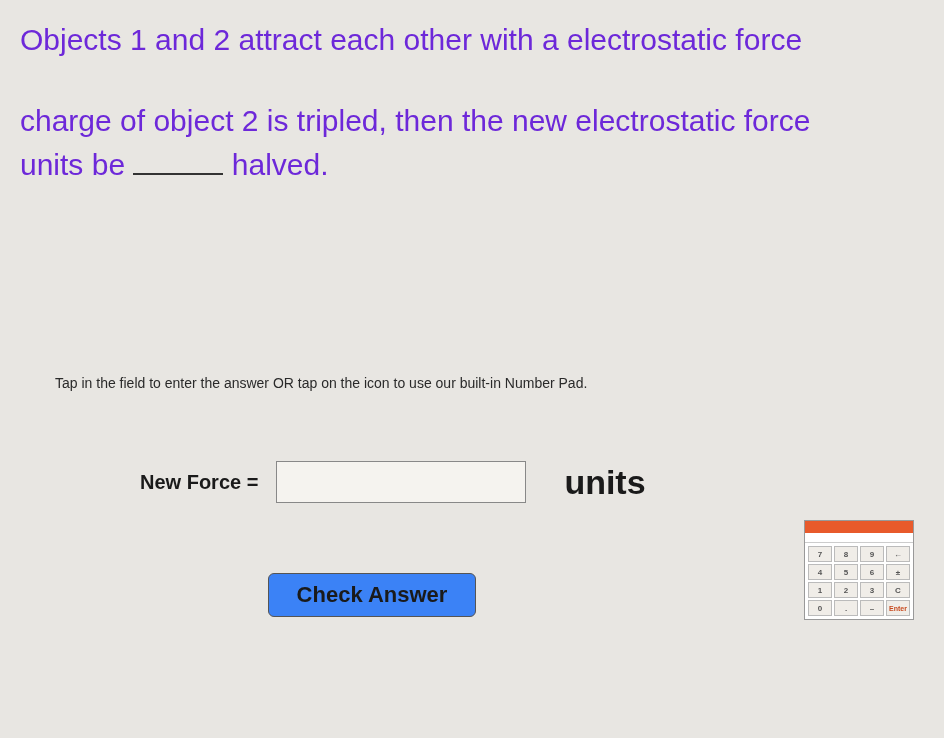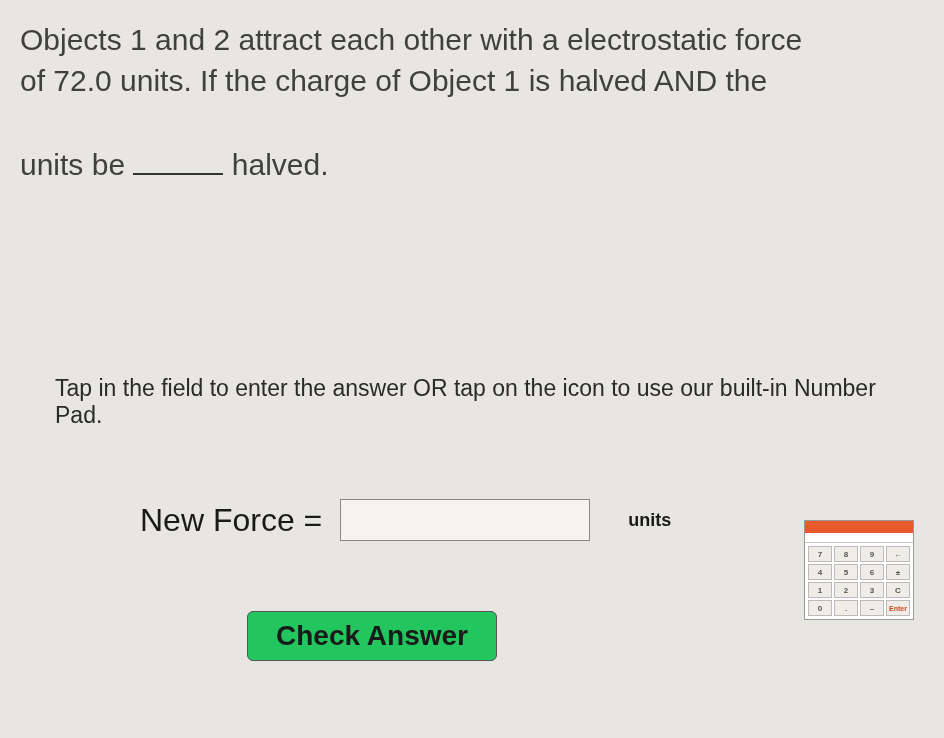--- a/index.html
+++ b/index.html
@@ -7,62 +7,62 @@
     width: 944px;
     height: 738px;
     background: #e8e6e2;
     font-family: Arial, Helvetica, sans-serif;
     padding: 20px 20px 20px 20px;
     position: relative;
     overflow: hidden;
   }
   .question {
     font-size: 30px;
-    color: #404040;
+    color: #6d28d9;
     line-height: 1.35;
     margin-bottom: 10px;
   }
   .blank {
     display: inline-block;
     border-bottom: 2px solid #333;
     width: 90px;
     vertical-align: baseline;
     height: 1.1em;
   }
   .instruction {
-    font-size: 23px;
+    font-size: 14px;
     color: #2a2a2a;
     margin-top: 190px;
     text-align: left;
     padding-left: 35px;
   }
   .answer-row {
     margin-top: 70px;
     display: flex;
     align-items: center;
     justify-content: flex-start;
     padding-left: 120px;
     gap: 18px;
     position: relative;
   }
   .answer-label {
-    font-size: 32px;
-    font-weight: normal;
+    font-size: 20px;
+    font-weight: bold;
     color: #1a1a1a;
   }
   .answer-input {
     width: 250px;
     height: 42px;
     border: 1px solid #888;
     background: #f5f3ef;
     font-size: 22px;
     padding: 4px 8px;
   }
   .units-label {
-    font-size: 18px;
+    font-size: 34px;
     font-weight: bold;
     color: #1a1a1a;
     margin-left: 20px;
   }
   .numpad {
     position: absolute;
     right: 30px;
     top: 520px;
     width: 110px;
     border: 1px solid #999;
@@ -108,37 +108,37 @@
     color: #c74a1f;
     font-size: 7px;
   }
   .button-row {
     margin-top: 70px;
     display: flex;
     justify-content: center;
     padding-right: 200px;
   }
   .check-button {
-    font-size: 28px;
+    font-size: 22px;
     font-weight: bold;
     padding: 8px 28px;
-    background: #22c55e;
+    background: #3b82f6;
     border: 1px solid #555;
     border-radius: 6px;
     cursor: pointer;
     color: #1a1a1a;
   }
 </style>
 </head>
 <body>
 
 <div class="question">
   <span>Objects 1 and 2 attract each other with a electrostatic force</span><br>
-  <span>of 72.0 units. If the charge of Object 1 is halved AND the</span><br>
   <br>
+  <span>charge of object 2 is tripled, then the new electrostatic force</span><br>
   <span>units be </span><span class="blank"></span><span> halved.</span>
 </div>
 
 <div class="instruction">Tap in the field to enter the answer OR tap on the icon to use our built-in Number Pad.</div>
 
 <div class="answer-row">
   <span class="answer-label">New Force =</span>
   <input class="answer-input" type="text" value="" style="">
   <span class="units-label">units</span>
 </div>

